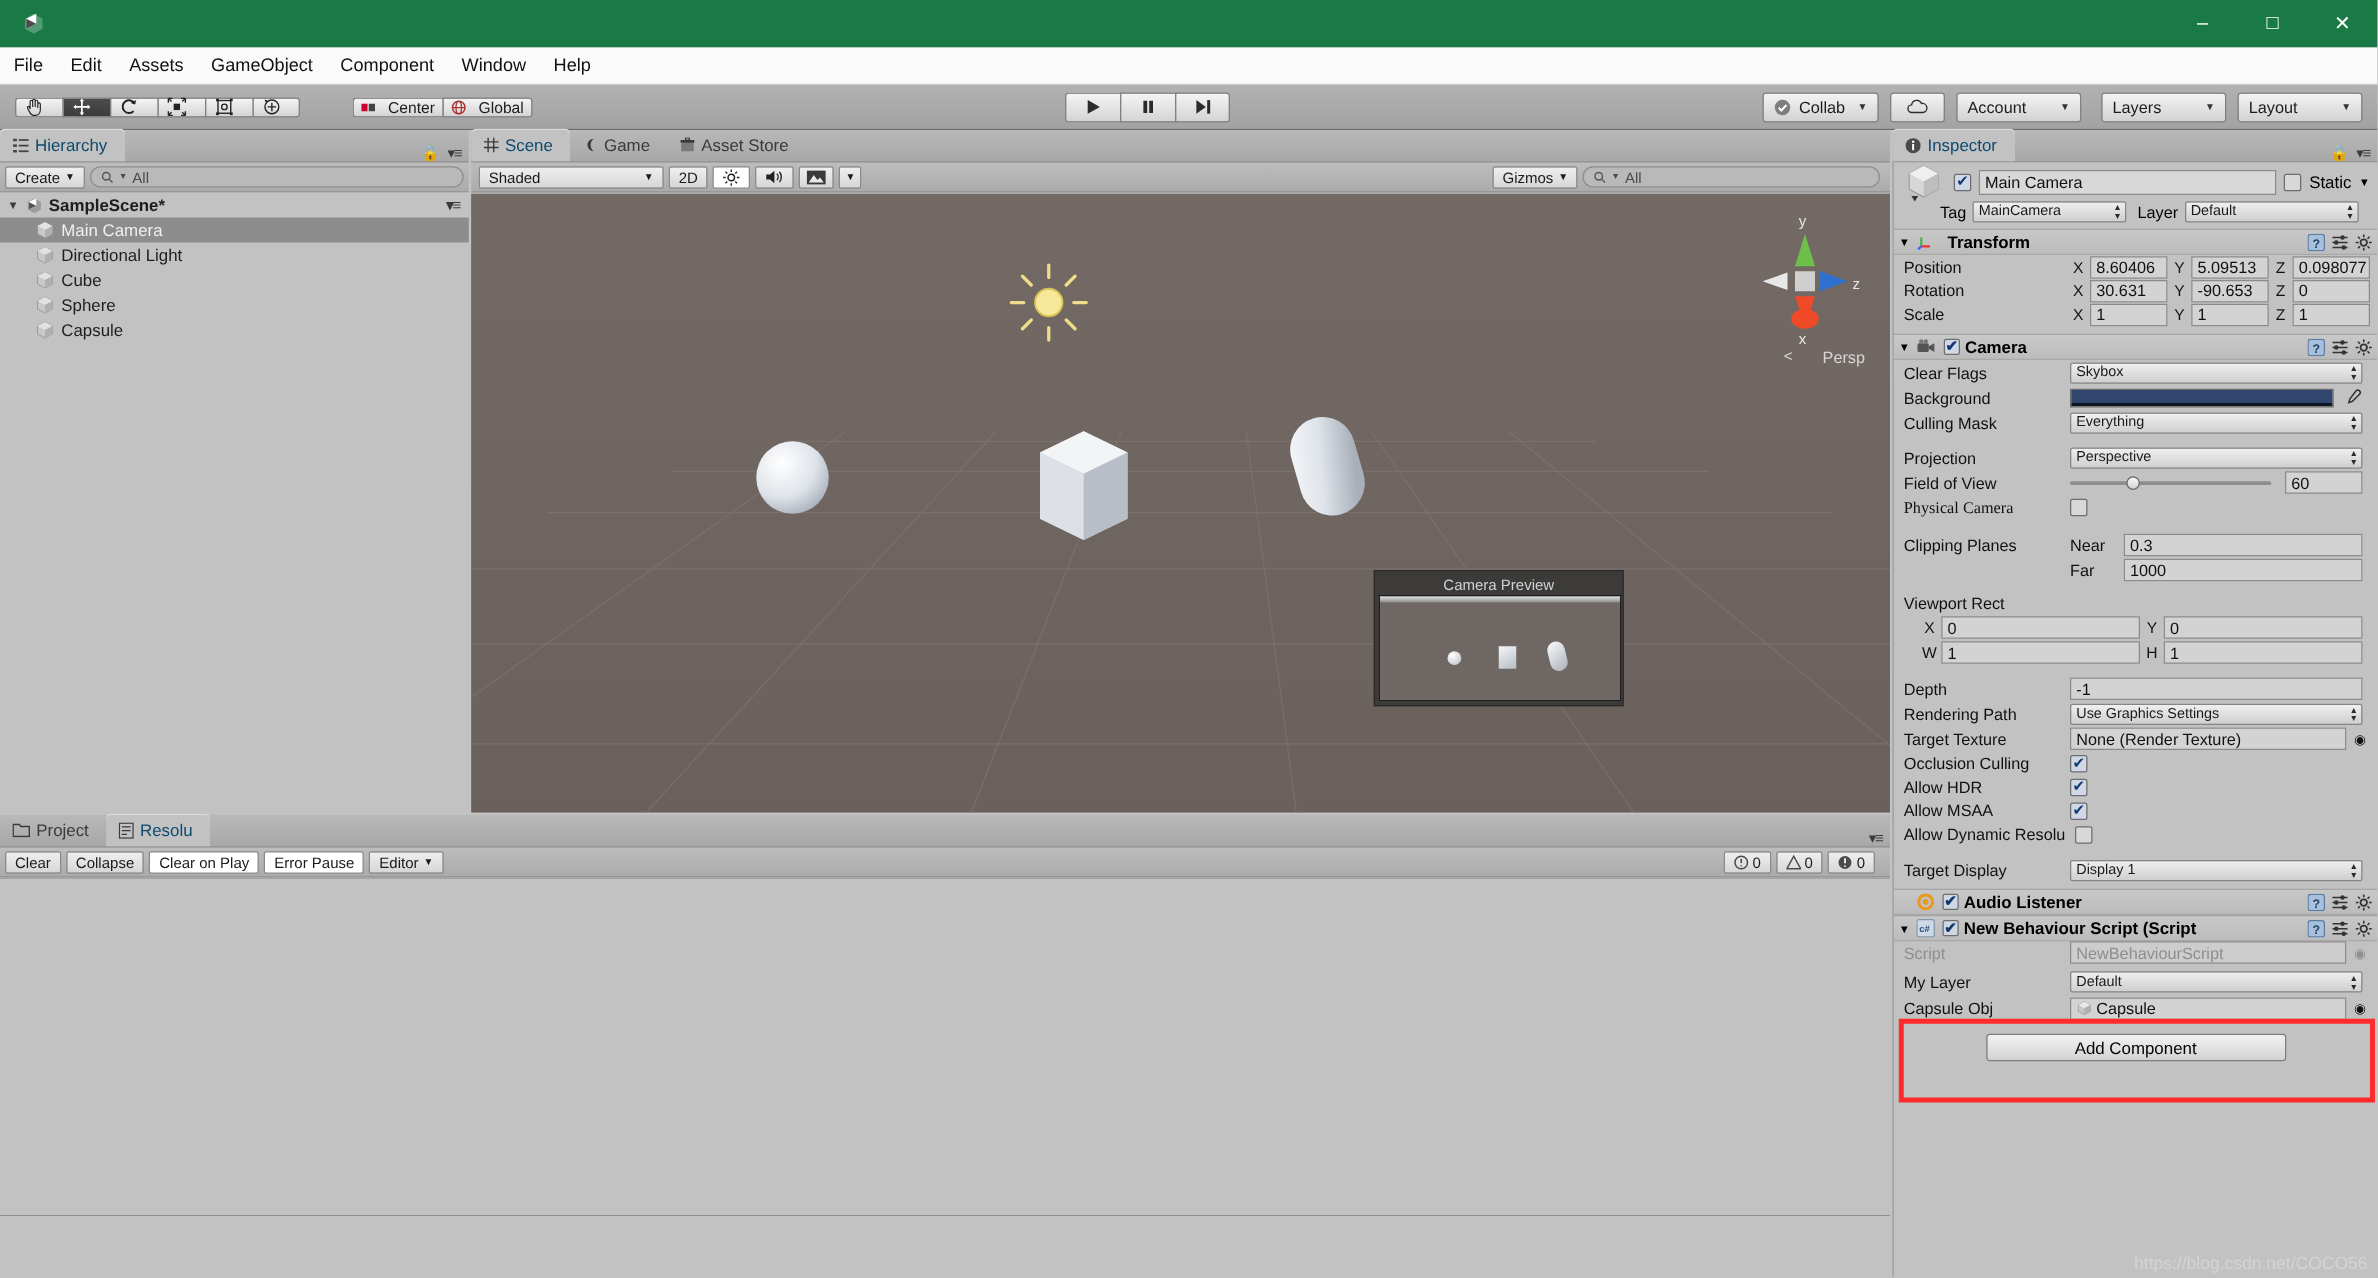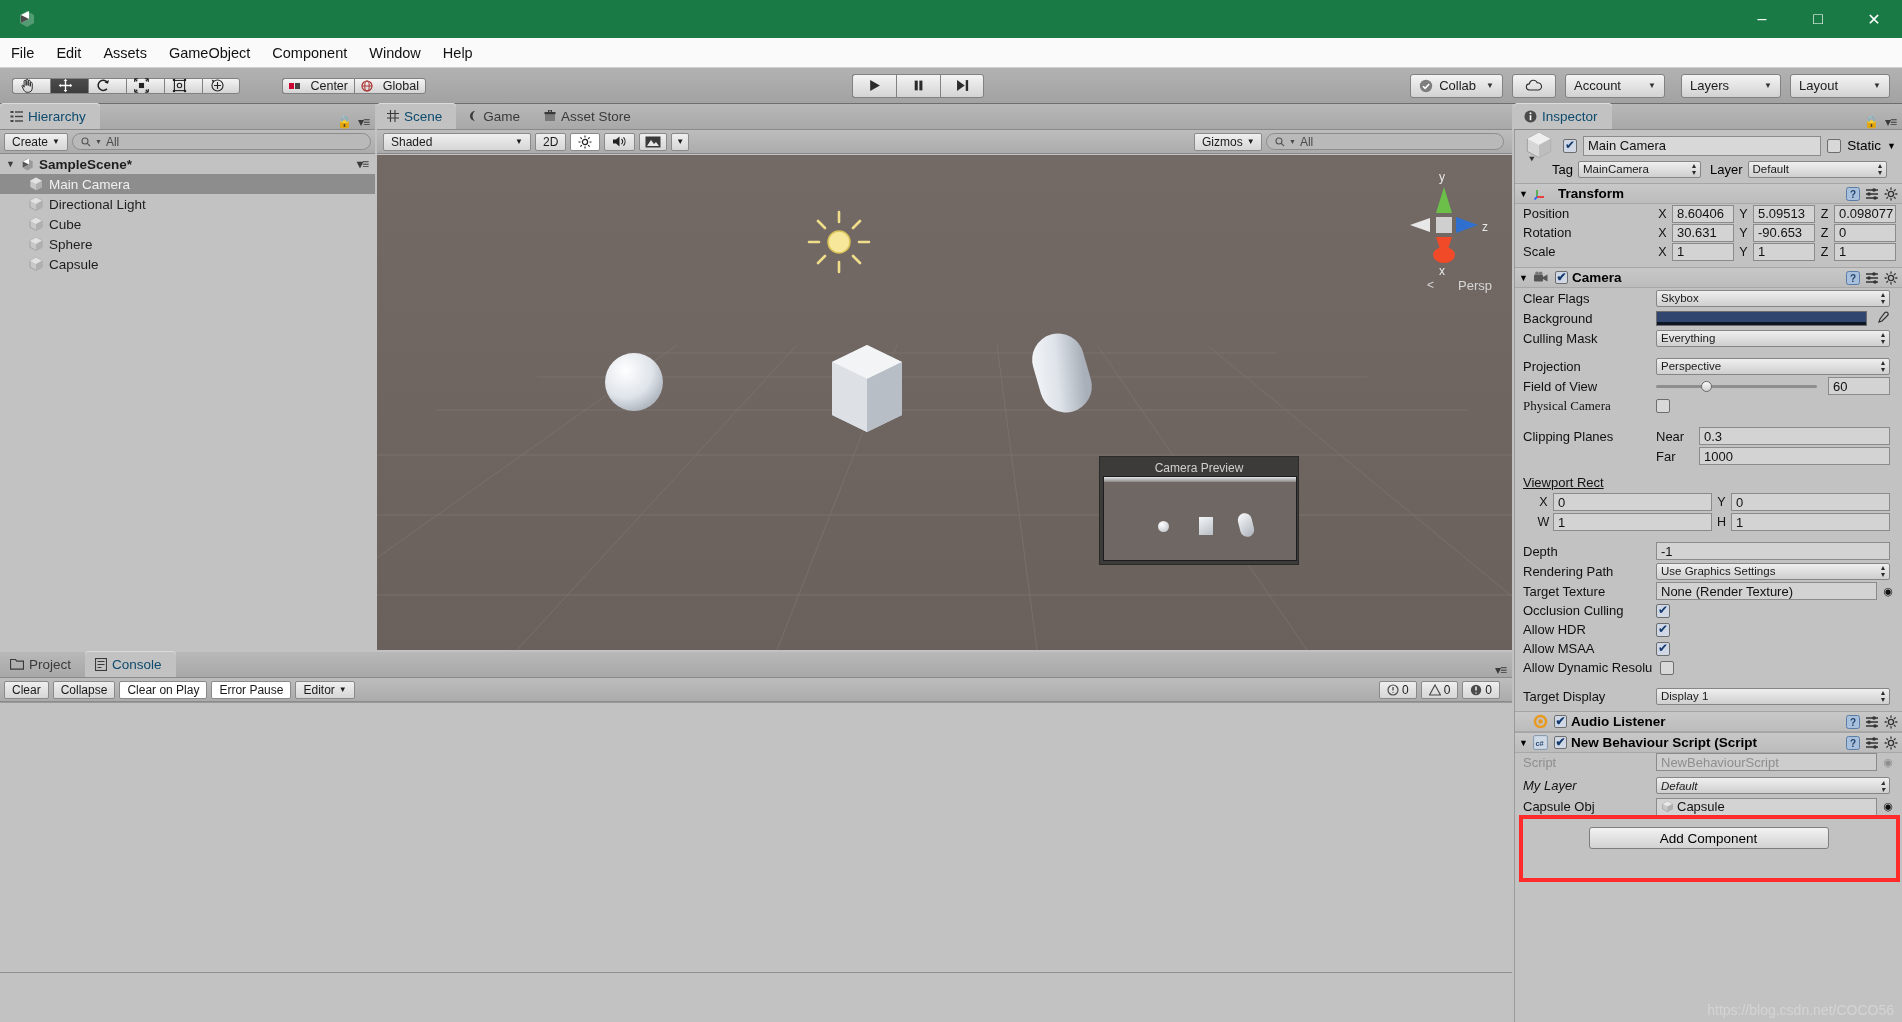--- a/index.html
+++ b/index.html
@@ -554,21 +554,21 @@
         <svg width="14" height="12" viewBox="0 0 14 12">
             <path d="M0.5 1.5h5l1.2 1.6H13.5v8H0.5z" fill="none" stroke="#3a3a3a" stroke-width="1.2"></path>
           </svg>
         <span>Project</span>
       </div>
       <div class="tab active">
         <svg width="12" height="13" viewBox="0 0 12 13">
             <rect x="0.5" y="0.5" width="11" height="12" fill="none" stroke="#3a3a3a" stroke-width="1.1"></rect>
             <path d="M2.5 3.5h7M2.5 6.5h7M2.5 9.5h4" stroke="#3a3a3a" stroke-width="1"></path>
           </svg>
-        <span>Console</span>
+        <span>Resolu</span>
       </div>
       <div class="tabright">
         <span class="hamb">▾≡</span>
       </div>
     </div>
     <div class="subbar">
       <div class="sbtn">Clear</div>
       <div class="sbtn">Collapse</div>
       <div class="sbtn" style="background:#fff;">Clear on Play</div>
       <div class="sbtn" style="background:#fff;">Error Pause</div>
@@ -775,21 +775,21 @@
         <span class="plabel">Clipping Planes</span>
         <span style="width:40px;">Near</span>
         <div class="txtfield" style="flex:1; margin-right:6px;">0.3</div>
       </div>
       <div class="prow" style="height:20px;">
         <span class="plabel"></span>
         <span style="width:40px;">Far</span>
         <div class="txtfield" style="flex:1; margin-right:6px;">1000</div>
       </div>
       <div style="height:6px;"></div>
-      <div class="prow" style="height:20px;text-decoration:underline;">
+      <div class="prow" style="height:20px;">
         <span class="plabel">Viewport Rect</span>
       </div>
       <div class="prow" style="height:20px; padding-left:22px;">
         <span class="axl">X</span>
         <div class="txtfield" style="flex:1;">0</div>
         <span class="axl">Y</span>
         <div class="txtfield" style="flex:1; margin-right:6px;">0</div>
       </div>
       <div class="prow" style="height:20px; padding-left:22px;">
         <span class="axl">W</span>
@@ -889,21 +889,21 @@
               <circle cx="7" cy="7" r="2.6" fill="none" stroke="#333" stroke-width="1.4"></circle>
               <path d="M7 0.6v2.2M7 11.2v2.2M0.6 7h2.2M11.2 7h2.2M2.4 2.4l1.6 1.6M10 10l1.6 1.6M11.6 2.4L10 4M4 10l-1.6 1.6" stroke="#333" stroke-width="1.3"></path>
             </svg>
         </span>
       </div>
       <div class="prow" style="height:18px; color:#8e8e8e;">
         <span class="plabel" style="color:#8e8e8e;">Script</span>
         <div class="txtfield" style="flex:1; color:#8e8e8e; background:#cdcdcd;">NewBehaviourScript</div>
         <span style="width:16px; text-align:center; font-size:11px; color:#8e8e8e;">◉</span>
       </div>
-      <div class="prow" style="height:21px; margin-top:4px;font-style:italic;">
+      <div class="prow" style="height:21px; margin-top:4px;">
         <span class="plabel">My Layer</span>
         <div class="popup" style="flex:1; margin-right:6px;">
           <span>Default</span>
           <span class="arrows">▴<br>▾</span>
         </div>
       </div>
       <div class="prow" style="height:21px;">
         <span class="plabel">Capsule Obj</span>
         <div class="txtfield" style="flex:1; gap:3px;">
           <svg width="13" height="13" viewBox="0 0 20 20">

